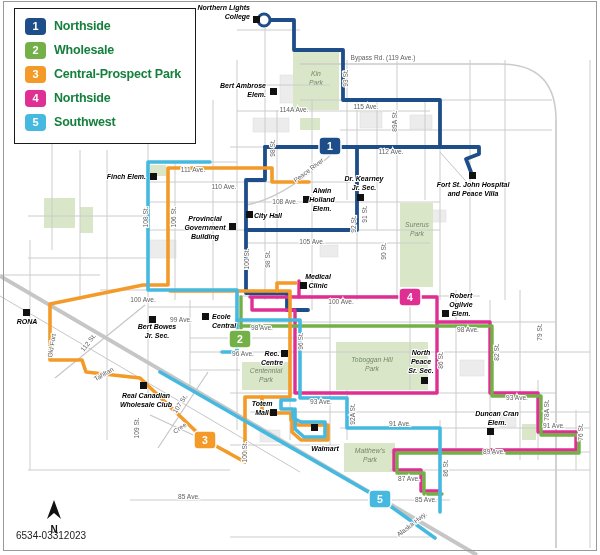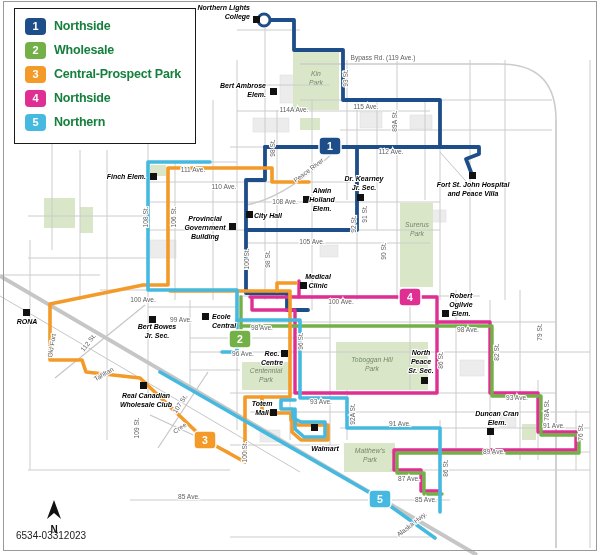--- a/index.html
+++ b/index.html
@@ -277,21 +277,21 @@
       <div class="legend-row">
         <div class="legend-badge" style="background: rgb(243, 154, 41);">3</div>
         <div class="legend-label">Central-Prospect Park</div>
       </div>
       <div class="legend-row">
         <div class="legend-badge" style="background: rgb(223, 47, 146);">4</div>
         <div class="legend-label">Northside</div>
       </div>
       <div class="legend-row">
         <div class="legend-badge" style="background: rgb(69, 185, 224);">5</div>
-        <div class="legend-label">Northern</div>
+        <div class="legend-label">Southwest</div>
       </div>
     </div>
 
   <div id="north">
     <svg width="20" height="22">
       <polygon points="10,0 3,19 10,13 17,19" fill="#111"></polygon>
     </svg>
     <div class="n-label">N</div>
   </div>
 

